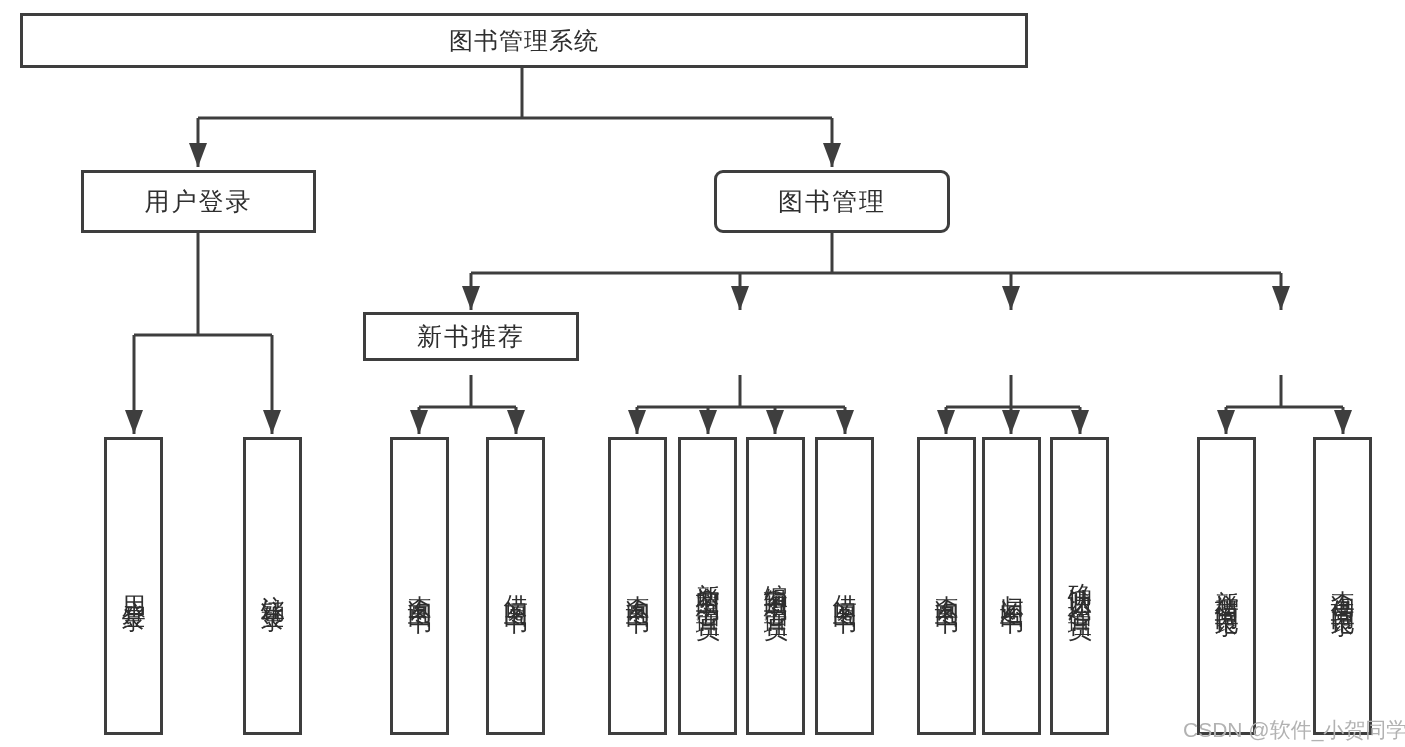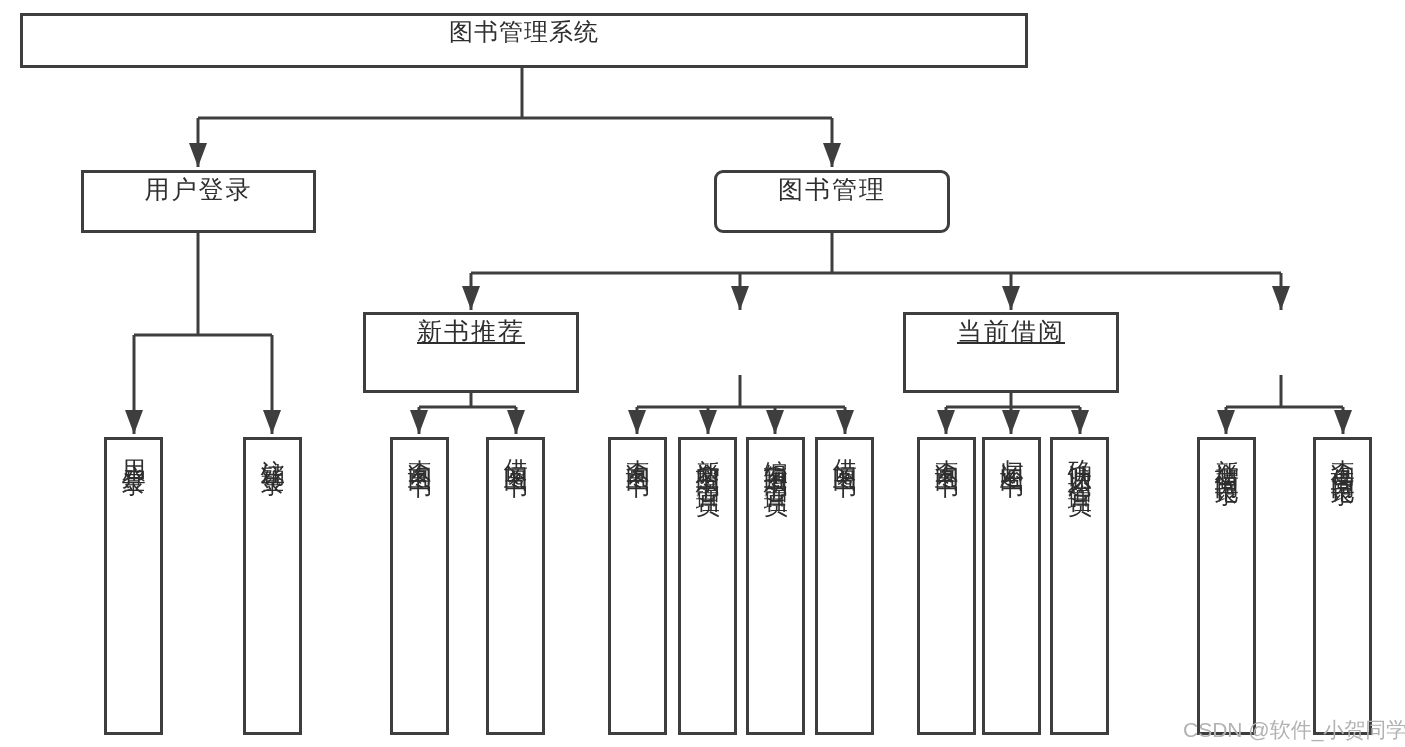--- a/index.html
+++ b/index.html
@@ -18,27 +18,27 @@
   }
   .wires{position:absolute;left:0;top:0;z-index:1;}
   .wire{stroke:var(--line);stroke-width:3;fill:none;}
   .arrowline{stroke:var(--line);stroke-width:3;fill:none;}
   .arrowhead{fill:var(--line);}
   .node{
     position:absolute;
     box-sizing:border-box;
     border:3px solid var(--line);
     background:var(--background);
-    display:flex;align-items:flex-start;justify-content:center;
+    display:flex;align-items:center;justify-content:center;
     z-index:2;
     color:var(--text);
   }
   .root-box{left:20px;top:13px;width:1008px;height:55px;font-size:24px;letter-spacing:1px;}
   .hbox{top:170px;height:63px;font-size:25px;letter-spacing:2px;}
-  .hbox3{top:312px;height:81px;font-size:25px;letter-spacing:2px;text-decoration:underline;}
+  .hbox3{top:312px;height:49px;font-size:25px;letter-spacing:2px;}
   .vbox{top:437px;height:298px;width:59px;}
   .vlabel{
     writing-mode:vertical-rl;
     text-orientation:mixed;
     font-size:24px;
     letter-spacing:5px;
     line-height:1.1;
     color:var(--text);
     white-space:nowrap;
   }
@@ -110,23 +110,20 @@
   <div class="node hbox" style="left:81px;width:235px;">
     <span>用户登录</span>
   </div>
   <div class="node hbox" style="left:714px;width:236px;border-radius:9px;">
     <span>图书管理</span>
   </div>
 
   <div class="node hbox3" style="left:363px;width:216px;">
     <span>新书推荐</span>
   </div>
-  <div class="node hbox3" style="left:903px;width:216px;">
-    <span>当前借阅</span>
-  </div>
 
   <div class="node vbox" style="left:104px;">
     <span class="vlabel">用户登录</span>
   </div>
   <div class="node vbox" style="left:243px;">
     <span class="vlabel">注销登录</span>
   </div>
 
   <div class="node vbox" style="left:390px;">
     <span class="vlabel">查询图书</span>

